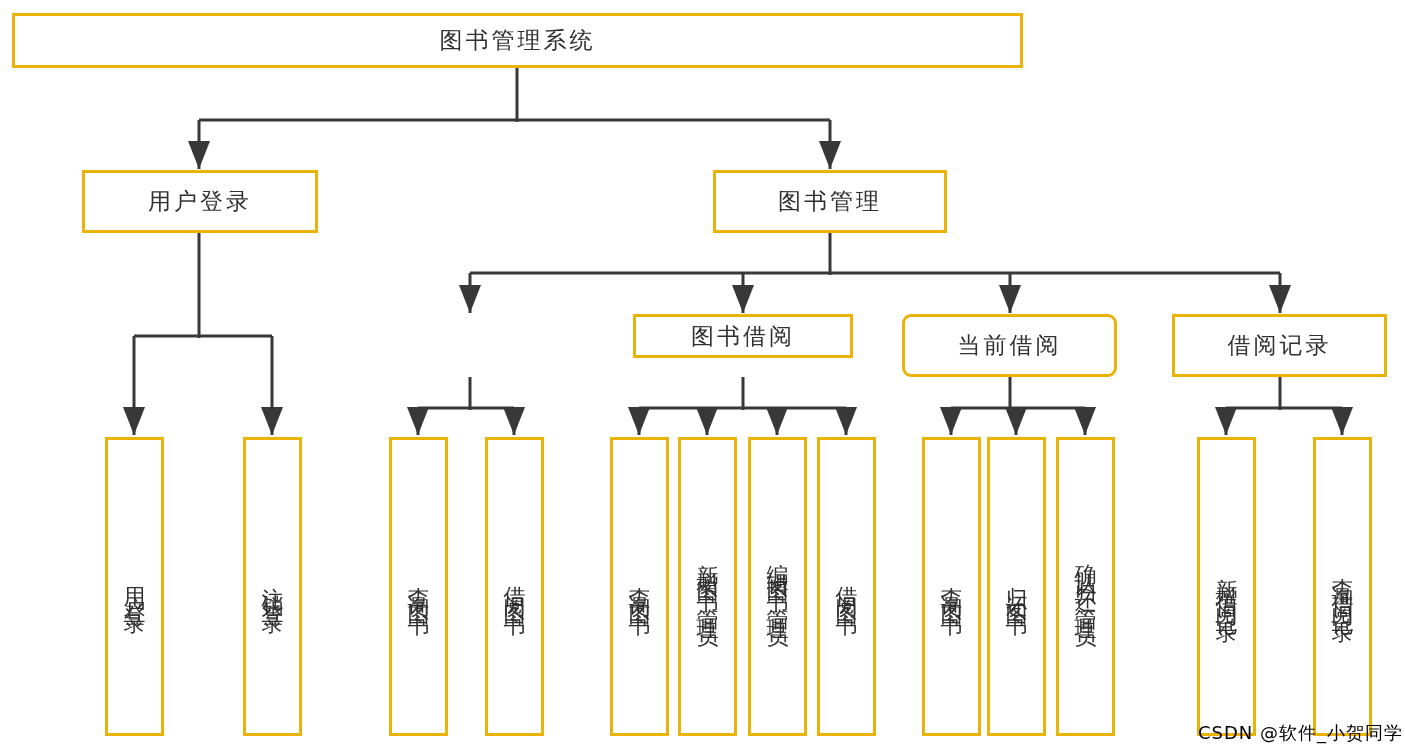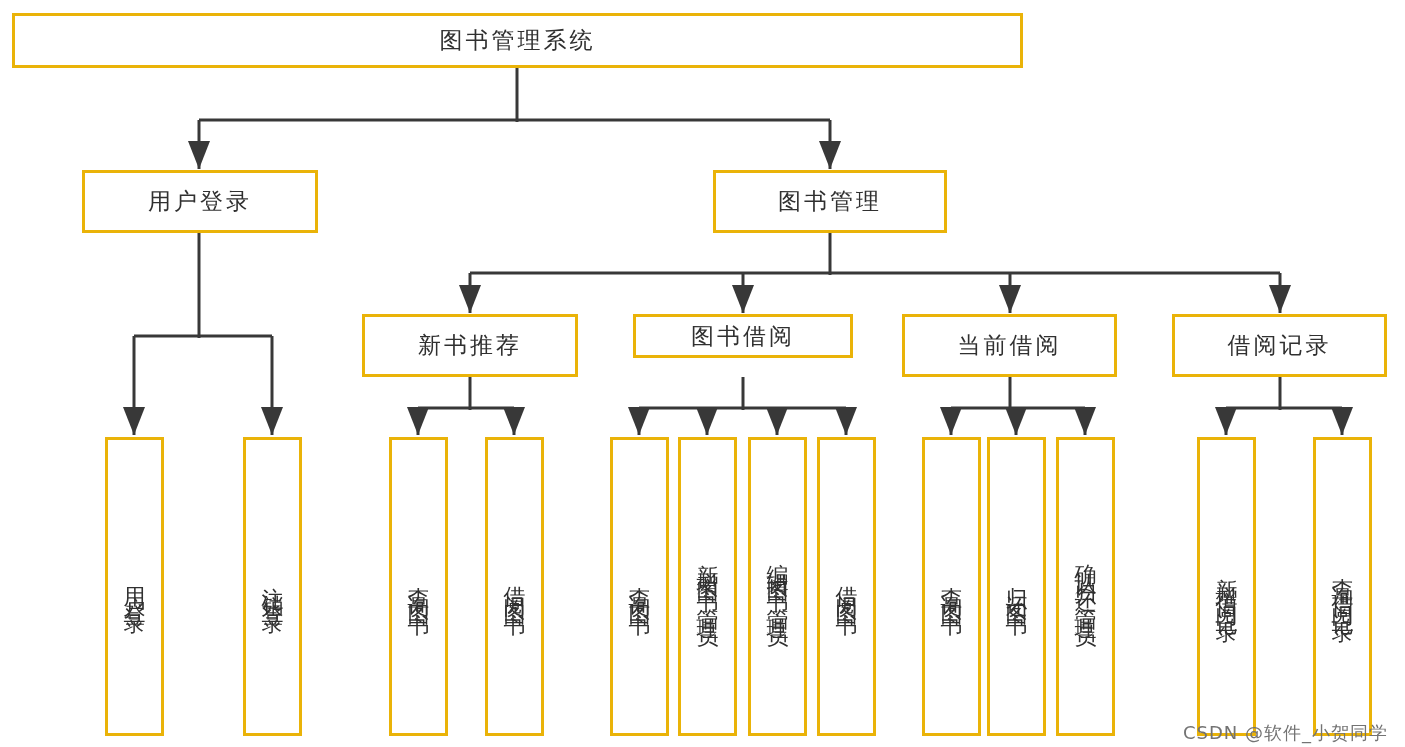--- a/index.html
+++ b/index.html
@@ -41,25 +41,25 @@
   .leaf .vlabel {
     writing-mode: vertical-rl;
     text-orientation: mixed;
     font-size: 22px;
     line-height: 1;
     letter-spacing: 9px;
     color: #303030;
   }
   .watermark {
     position: absolute;
-    right: 17px;
+    right: 2px;
     bottom: 2px;
     font-size: 18px;
     letter-spacing: 1px;
-    color: #737373;
+    color: #000000;
     z-index: 5;
     white-space: nowrap;
   }
 </style>
 </head>
 <body>
 
 <div class="stage">
 
   <svg class="connectors" width="1405" height="747" viewBox="0 0 1405 747">
@@ -116,27 +116,24 @@
     <span class="hlabel">图书管理系统</span>
   </div>
 
   <div class="box" style="left:82px; top:170px; width:236px; height:63px;">
     <span class="hlabel">用户登录</span>
   </div>
   <div class="box" style="left:713px; top:170px; width:234px; height:63px;">
     <span class="hlabel">图书管理</span>
   </div>
 
-  <div class="box" style="left:362px; top:314px; width:216px; height:63px;">
-    <span class="hlabel">新书推荐</span>
-  </div>
   <div class="box" style="left:633px; top:314px; width:220px; height:44px;">
     <span class="hlabel">图书借阅</span>
   </div>
-  <div class="box" style="left:902px; top:314px; width:215px; height:63px;">
+  <div class="box" style="left:902px; top:314px; width:215px; height:63px;border-radius:9px;">
     <span class="hlabel">当前借阅</span>
   </div>
   <div class="box" style="left:1172px; top:314px; width:215px; height:63px;">
     <span class="hlabel">借阅记录</span>
   </div>
 
   <div class="box leaf" style="left:105px; top:437px; width:59px; height:299px;">
     <span class="vlabel">用户登录</span>
   </div>
   <div class="box leaf" style="left:243px; top:437px; width:59px; height:299px;">

